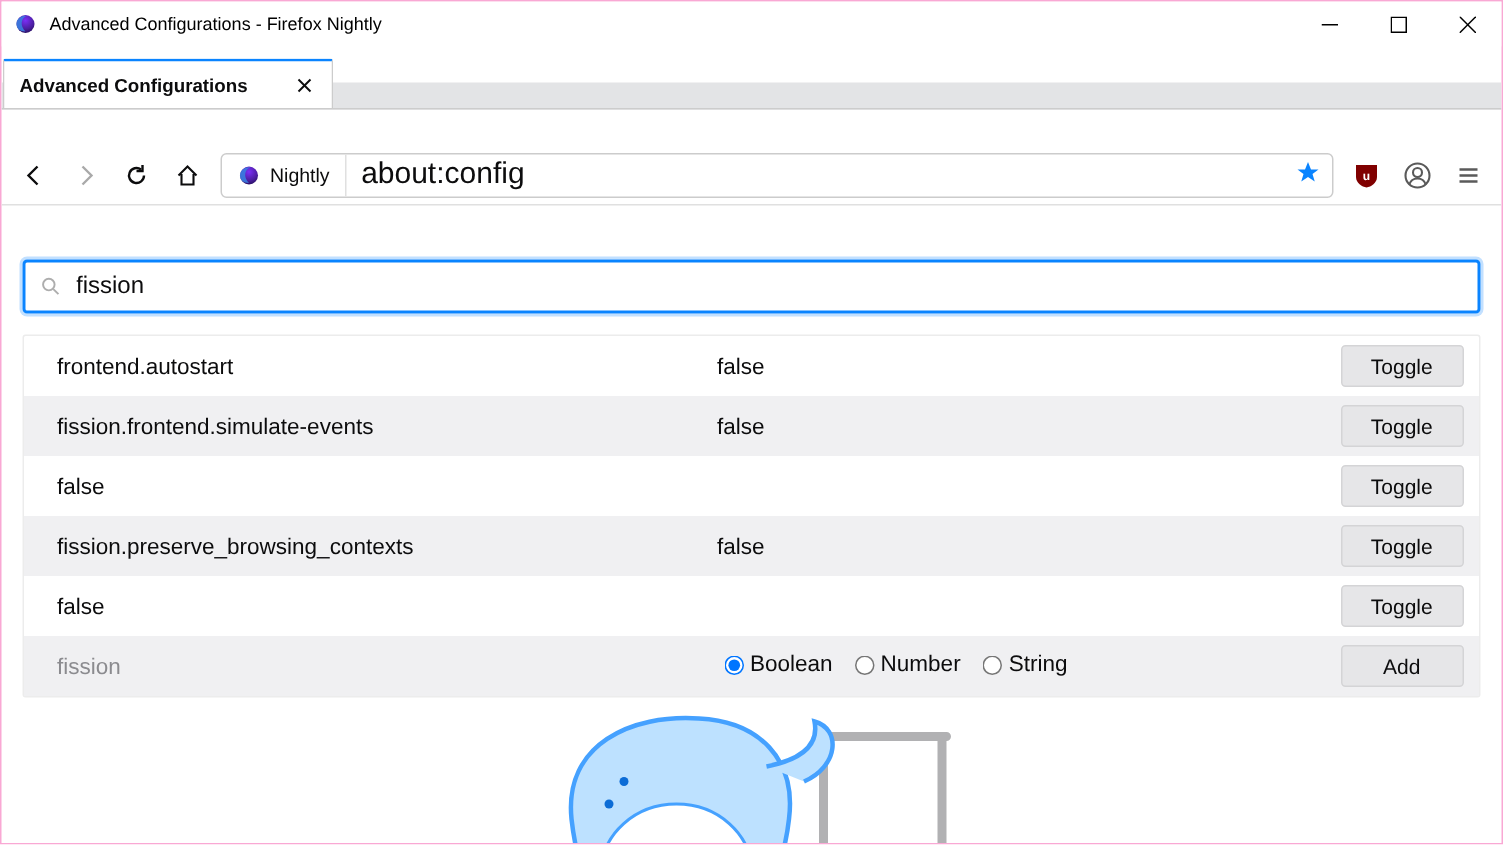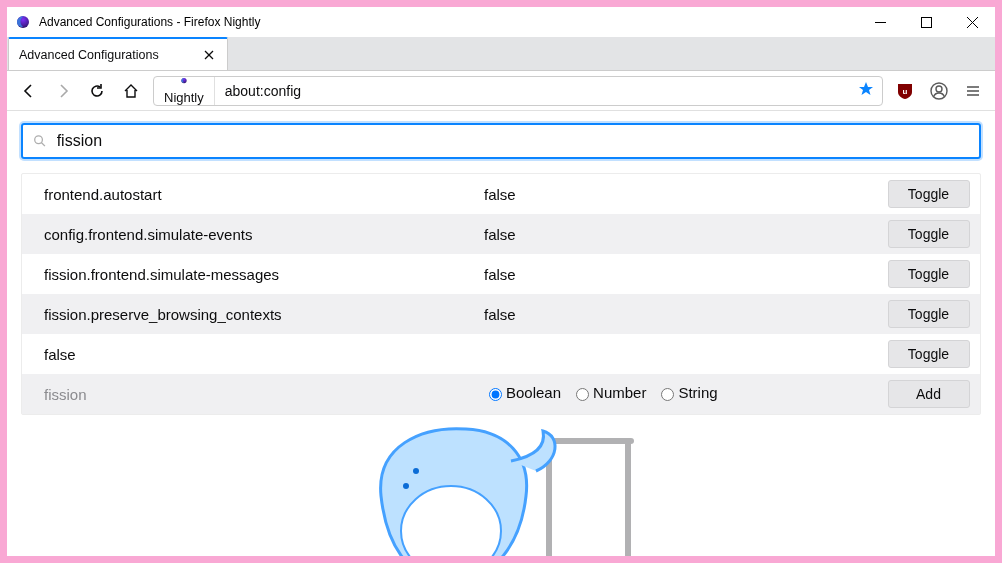--- a/index.html
+++ b/index.html
@@ -1,37 +1,37 @@
 <!DOCTYPE html>
 <html><head>
 <meta charset="utf-8">
 <style>
   * { box-sizing: border-box; }
   html, body { margin: 0; padding: 0; font-family: "Segoe UI", Arial, sans-serif; font-size: 14px; background: #fff; }
-  .window { width: 1002px; height: 563px; border: 7px solid #f9a8d4; display: flex; flex-direction: column; overflow: hidden; }
+  .window { width: 1002px; height: 563px; border: 1px solid #f9a8d4; display: flex; flex-direction: column; overflow: hidden; gap: 24px; }
   
   .titlebar { height: 30px; background: #fff; display: flex; align-items: center; }
   .titlebar .ff-icon { width: 16px; height: 16px; margin-left: 8px; }
   .titlebar .title { margin-left: 8px; font-size: 12px; color: #000; flex: 1; }
   .winbtns { display: flex; }
   .winbtn { width: 46px; height: 30px; display: flex; align-items: center; justify-content: center; }
   .winbtn svg { stroke: #000; stroke-width: 1; }
   
-  .tabstrip { height: 34px; background: #e3e4e6; display: flex; align-items: flex-end; border-bottom: 1px solid #ccc; }
+  .tabstrip { height: 18px; background: #e3e4e6; display: flex; align-items: flex-end; border-bottom: 1px solid #ccc; font-weight: bold; }
   .tab { height: 33px; width: 220px; background: #fff; border: 1px solid #ccc; border-bottom: none; border-top: 2px solid #0a84ff; border-top-left-radius: 2px; border-top-right-radius: 2px; display: flex; align-items: center; padding: 0 10px; position: relative; margin-left: 1px; }
   .tab .tabtitle { font-size: 12.5px; color: #0c0c0d; flex: 1; }
   .tab .tabclose { width: 16px; height: 16px; display: flex; align-items: center; justify-content: center; }
   
   .toolbar { height: 40px; display: flex; align-items: center; padding: 0 6px; gap: 2px; border-bottom: 1px solid #e0e0e0; }
   .navbtn { width: 32px; height: 30px; display: flex; align-items: center; justify-content: center; border-radius: 3px; }
   .urlbar { flex: 1; height: 30px; border: 1px solid #ccc; border-radius: 4px; display: flex; align-items: center; margin: 0 4px; overflow: hidden; }
-  .urlbar .identity { display: flex; align-items: center; padding: 0 10px; border-right: 1px solid #e0e0e0; height: 100%; gap: 6px; flex-direction: column; }
+  .urlbar .identity { display: flex; align-items: center; padding: 0 10px; border-right: 1px solid #e0e0e0; height: 100%; gap: 6px; }
   .urlbar .ff-icon-sm { width: 16px; height: 16px; }
   .urlbar .identity-label { font-size: 13px; color: #0c0c0d; }
-  .urlbar .urltext { padding-left: 10px; font-size: 14px; color: #0c0c0d; flex: 1; }
+  .urlbar .urltext { padding-left: 10px; font-size: 20px; color: #0c0c0d; flex: 1; }
   .urlbar .bookmark { margin-right: 8px; }
   .iconbtn { width: 32px; height: 30px; display:flex; align-items:center; justify-content:center; }
   
   .content { flex: 1; position: relative; overflow: hidden; }
   .bg { position: absolute; top: 290px; left: 0; right: 0; display:flex; justify-content:center; pointer-events: none; }
   .searchwrap { padding: 12px 14px 8px 14px; }
   .searchbox { width: 100%; height: 36px; border: 2px solid #0a84ff; border-radius: 3px; display: flex; align-items: center; padding: 0 10px; box-shadow: 0 0 0 2px rgba(10,132,255,0.25); }
   .searchbox .sicon { width: 14px; height: 14px; margin-right: 8px; opacity: 0.6; }
   .searchbox input { border: none; outline: none; font-size: 16px; width: 100%; background: transparent; color: #0c0c0d; }
   .tablewrap { margin: 6px 14px; border: 1px solid #ececec; border-radius: 2px; background: #fff; }
@@ -187,28 +187,27 @@
 
     <div class="tablewrap" id="prefs-table">
         <div class="row">
           <span class="name">frontend.autostart</span>
           <span class="val">false</span>
           <span class="btncell">
             <span class="prefbtn">Toggle</span>
           </span>
         </div>
         <div class="row stripe">
-          <span class="name">config.frontend.simulate-events</span>
+          <span class="name">fission.frontend.simulate-events</span>
           <span class="val">false</span>
           <span class="btncell">
             <span class="prefbtn">Toggle</span>
           </span>
         </div>
         <div class="row">
-          <span class="name">fission.frontend.simulate-messages</span>
           <span class="val">false</span>
           <span class="btncell">
             <span class="prefbtn">Toggle</span>
           </span>
         </div>
         <div class="row stripe">
           <span class="name">fission.preserve_browsing_contexts</span>
           <span class="val">false</span>
           <span class="btncell">
             <span class="prefbtn">Toggle</span>

